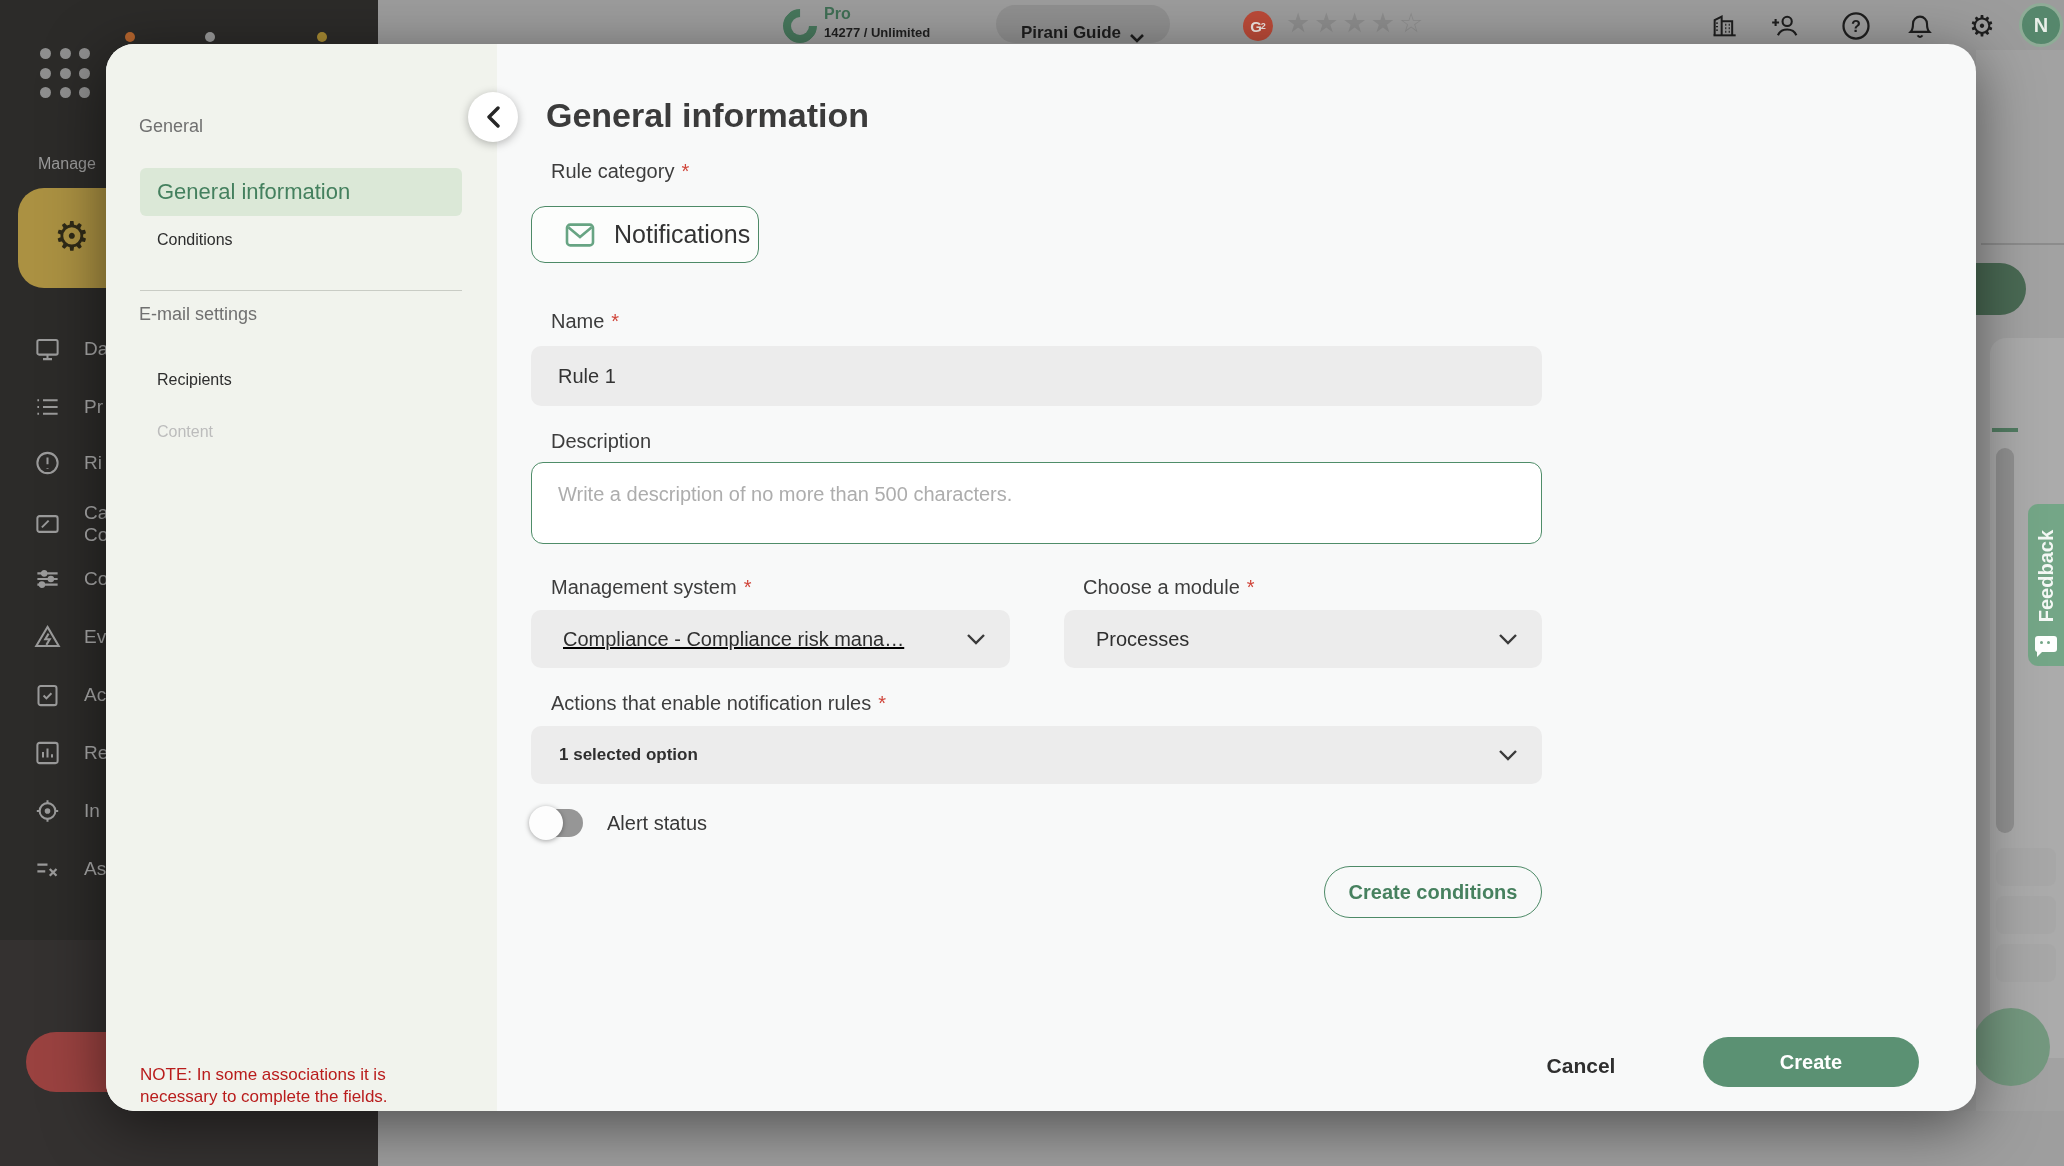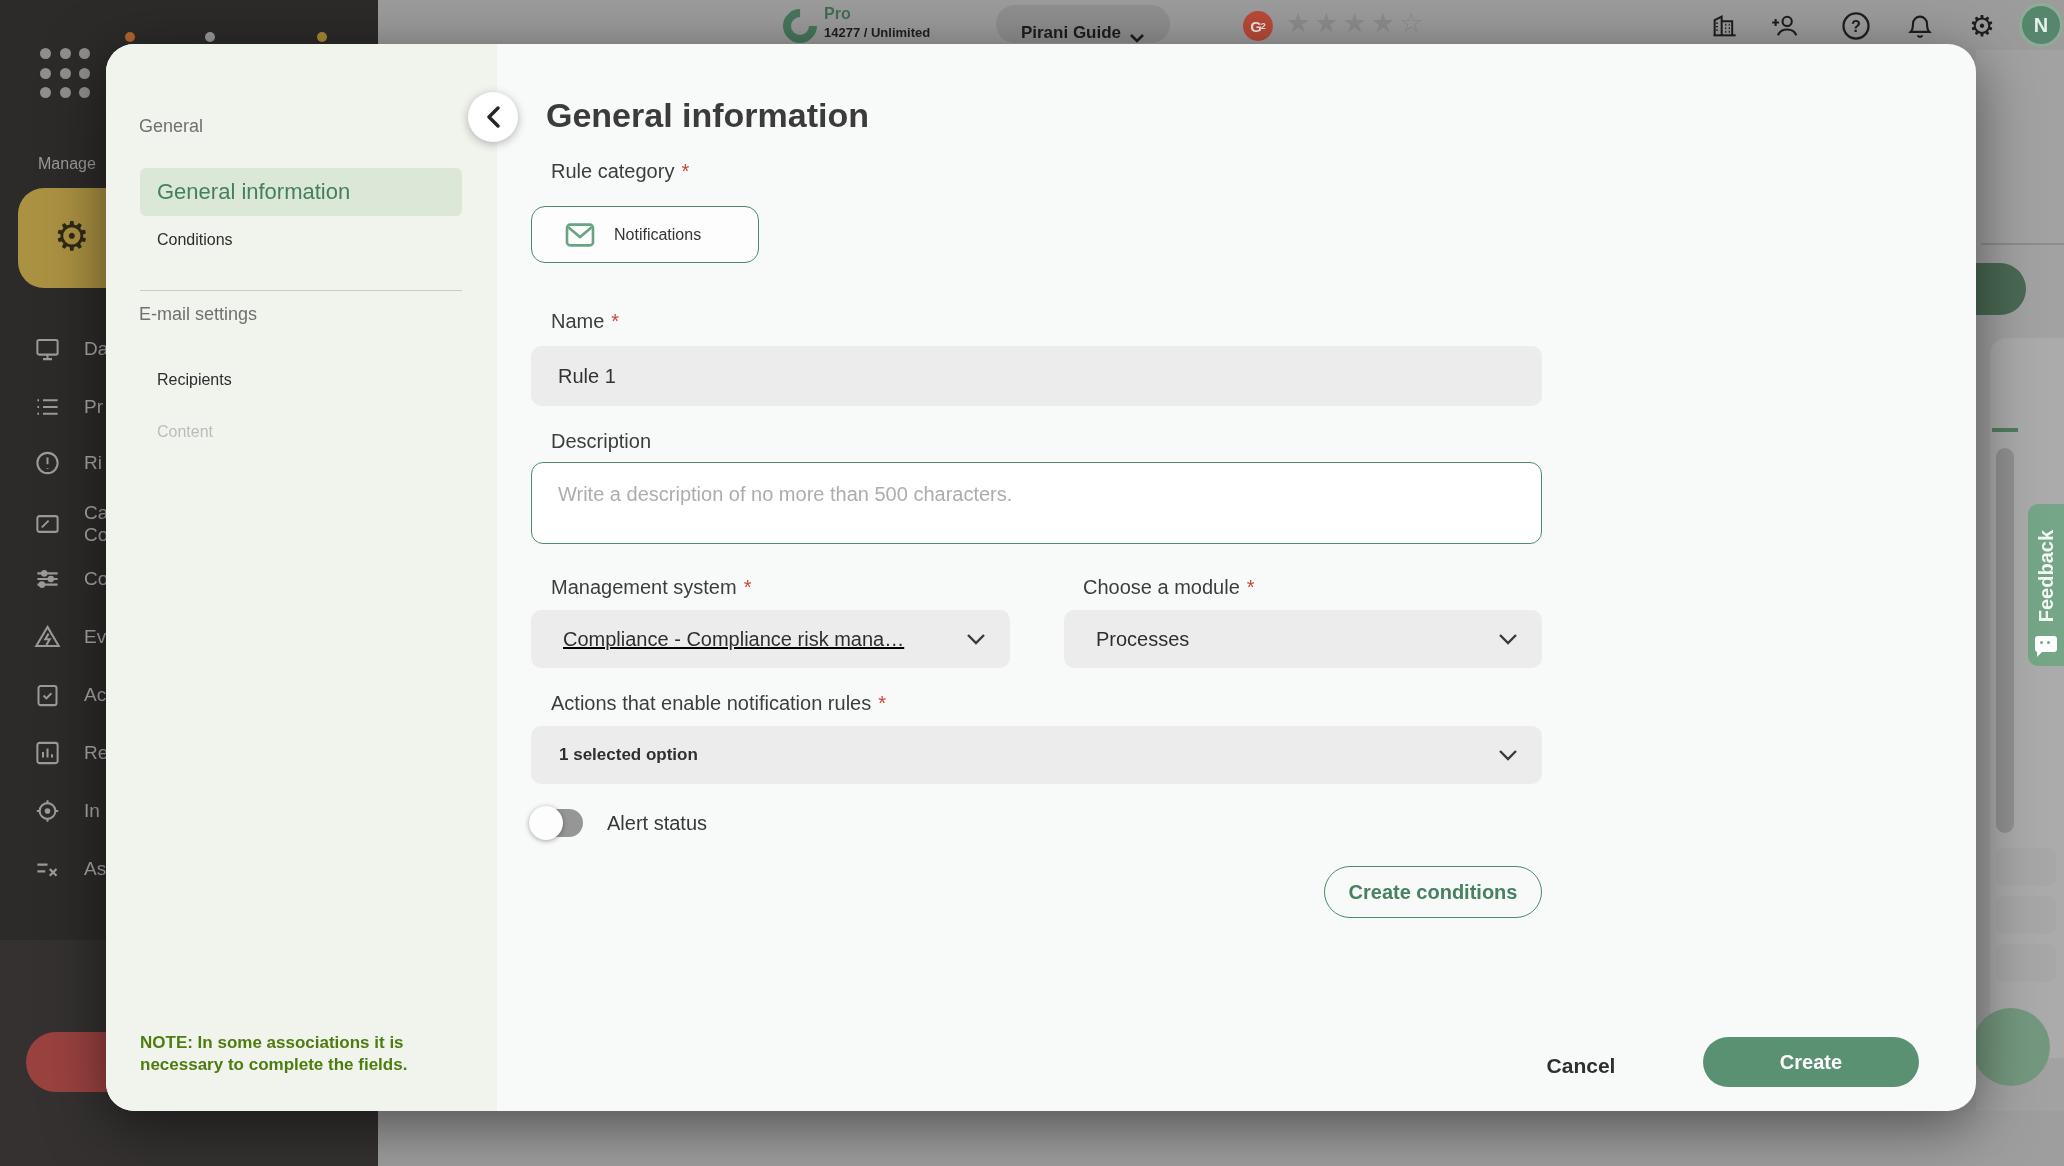--- a/index.html
+++ b/index.html
@@ -75,31 +75,31 @@
          box-shadow:0 14px 60px rgba(0,0,0,.5);}
   .mnav{left:0;top:0;width:391px;height:1067px;background:#f1f3ed;border-radius:28px 0 0 28px;}
   .mnav-section{left:33px;font-size:18px;color:#707070;}
   .mnav-active{left:34px;top:124px;width:322px;height:48px;background:#dbe8d7;border-radius:6px;
                display:flex;align-items:center;}
   .mnav-active span{margin-left:17px;font-size:22px;color:#44805e;}
   .mnav-item{left:34px;width:322px;height:48px;display:flex;align-items:center;}
   .mnav-item span{margin-left:17px;font-size:16px;font-weight:500;color:#2d2d2d;}
   .mnav-item.disabled span{color:#bcbcbc;font-weight:400;}
   .mnav-divider{left:34px;top:246px;width:322px;height:1px;background:#c9ccc5;}
-  .mnav-note{left:34px;top:988px;width:272px;font-size:17px;line-height:1.32;color:#4d7c0f;font-weight:bold;}
+  .mnav-note{left:34px;top:1020px;width:272px;font-size:17px;line-height:1.32;color:#b91c1c;}
   .back-btn{left:362px;top:48px;width:50px;height:50px;border-radius:50%;background:#ffffff;
             box-shadow:0 2px 10px rgba(0,0,0,.28);display:flex;align-items:center;justify-content:center;}
 
   .m-title{left:440px;top:52px;font-size:34px;font-weight:bold;color:#3b3b3b;}
   .f-label{font-size:20px;color:#3d3d3d;}
   .req{color:#d0453a;margin-left:7px;font-size:20px;}
   .chip{left:425px;top:162px;width:228px;height:57px;border:1.6px solid #4d8a67;border-radius:14px;
         background:#fcfdfc;display:flex;align-items:center;box-sizing:border-box;}
   .chip svg{margin-left:32px;}
-  .chip span{margin-left:18px;font-size:16px;color:#333333;}
+  .chip span{margin-left:18px;font-size:25px;color:#333333;}
   .f-input{left:425px;top:302px;width:1011px;height:60px;background:#ececec;border:none;outline:none;
            border-radius:10px;font-family:inherit;font-size:20px;color:#333333;padding:0 27px;box-sizing:border-box;}
   .f-textarea{left:425px;top:418px;width:1011px;height:82px;background:#ffffff;border:1.6px solid #4f8d69;
               border-radius:12px;font-family:inherit;font-size:20px;color:#333333;padding:20px 26px;
               box-sizing:border-box;resize:none;outline:none;}
   .f-textarea::placeholder{color:#adadad;}
   .select{background:#ececec;border-radius:10px;height:58px;display:flex;align-items:center;}
   .select .val{margin-left:32px;font-size:20px;color:#2f2f2f;white-space:nowrap;}
   .select .val.small{font-size:17px;font-weight:bold;margin-left:28px;}
   .select svg{position:absolute;right:24px;top:50%;transform:translateY(-50%);}

